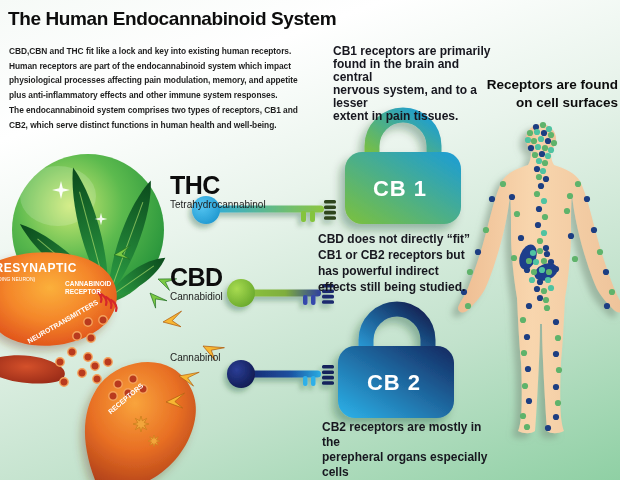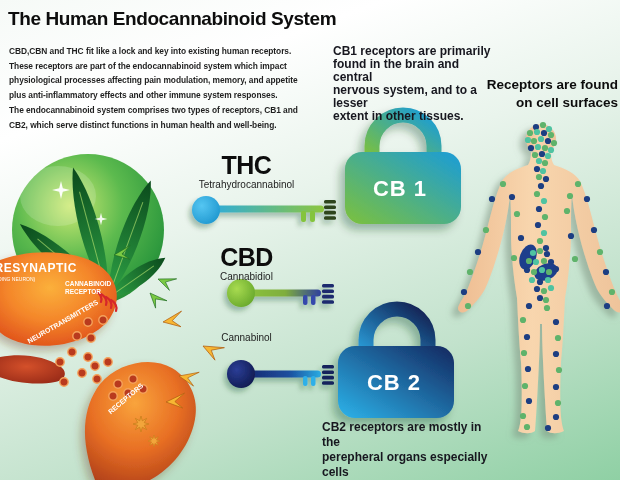--- a/index.html
+++ b/index.html
@@ -9,21 +9,21 @@
   #art{position:absolute;left:0;top:0;width:620px;height:480px;}
   .txt{position:absolute;color:#1b1b1b;}
   .title{left:8px;top:8px;font-size:19px;font-weight:bold;letter-spacing:-.4px;color:#0d0d0d;white-space:nowrap;text-align:right;}
   .intro{left:9px;top:44px;width:300px;font-size:8.4px;line-height:14.7px;letter-spacing:-.05px;color:#1f1f1f;font-weight:bold;}
   .intro div{white-space:nowrap;}
   .note{text-align:left;font-size:12px;font-weight:bold;color:#17171f;}
   .cb1-note{left:333px;top:45px;width:158px;line-height:13px;}
   .cbd-note{left:318px;top:231px;width:152px;line-height:16px;}
   .cb2-note{left:322px;top:420px;width:172px;line-height:15px;}
   .receptors-heading{left:466px;top:76px;width:152px;text-align:right;font-size:13.5px;font-weight:bold;line-height:17.5px;color:#0c0c0c;}
-  .keyhead{width:153px;text-align:center;}
+  .keyhead{width:153px;text-align:left;margin-top:20px;}
   .key-abbr{font-size:25px;font-weight:bold;letter-spacing:-.5px;line-height:26px;color:#0d0d0d;}
   .key-full{font-size:10px;color:#1c1c1c;margin-top:1px;}
   .thc-block{left:170px;top:152px;}
   .cbd-block{left:170px;top:244px;}
   .cbn-block{left:170px;top:331px;}
 </style>
 </head>
 <body>
 
 <div id="stage">
@@ -378,32 +378,32 @@
           <rect x="322" y="381.2" width="12" height="3.6" rx="1.5"></rect>
     </g>
     <circle cx="241" cy="374" r="14" fill="url(#headCBN)"></circle>
   </g>
 </svg>
 
 <div class="txt title">The Human Endocannabinoid System</div>
 
 <div class="txt intro">
   <div>CBD,CBN and THC fit like a lock and key into existing human receptors.</div>
-  <div>These receptors are part of the endocannabinoid system which impact</div>
+  <div>Human receptors are part of the endocannabinoid system which impact</div>
   <div>physiological processes affecting pain modulation, memory, and appetite</div>
   <div>plus anti-inflammatory effects and other immune system responses.</div>
   <div>The endocannabinoid system comprises two types of receptors, CB1 and</div>
   <div>CB2, which serve distinct functions in human health and well-being.</div>
 </div>
 
 <div class="txt note cb1-note">
   <div>CB1 receptors are primarily</div>
   <div>found in the brain and central</div>
   <div>nervous system, and to a lesser</div>
-  <div>extent in other tissues.</div>
+  <div>extent in pain tissues.</div>
 </div>
 
 <div class="txt receptors-heading">
   <div>Receptors are found</div>
   <div>on cell surfaces</div>
 </div>
 
 <div class="txt keyhead thc-block">
   <div class="key-abbr">THC</div>
   <div class="key-full">Tetrahydrocannabinol</div>
@@ -411,20 +411,26 @@
 
 <div class="txt keyhead cbd-block">
   <div class="key-abbr">CBD</div>
   <div class="key-full">Cannabidiol</div>
 </div>
 
 <div class="txt keyhead cbn-block">
   <div class="key-full">Cannabinol</div>
 </div>
 
+<div class="txt note cbd-note">
+  <div>CBD does not directly “fit”</div>
+  <div>CB1 or CB2 receptors but</div>
+  <div>has powerful indirect</div>
+  <div>effects still being studied.</div>
+</div>
 
 <div class="txt note cb2-note">
   <div>CB2 receptors are mostly in the</div>
   <div>perepheral organs especially cells</div>
   <div>associated with the immune types.</div>
 </div>
 
 </div>
 
 </body></html>

